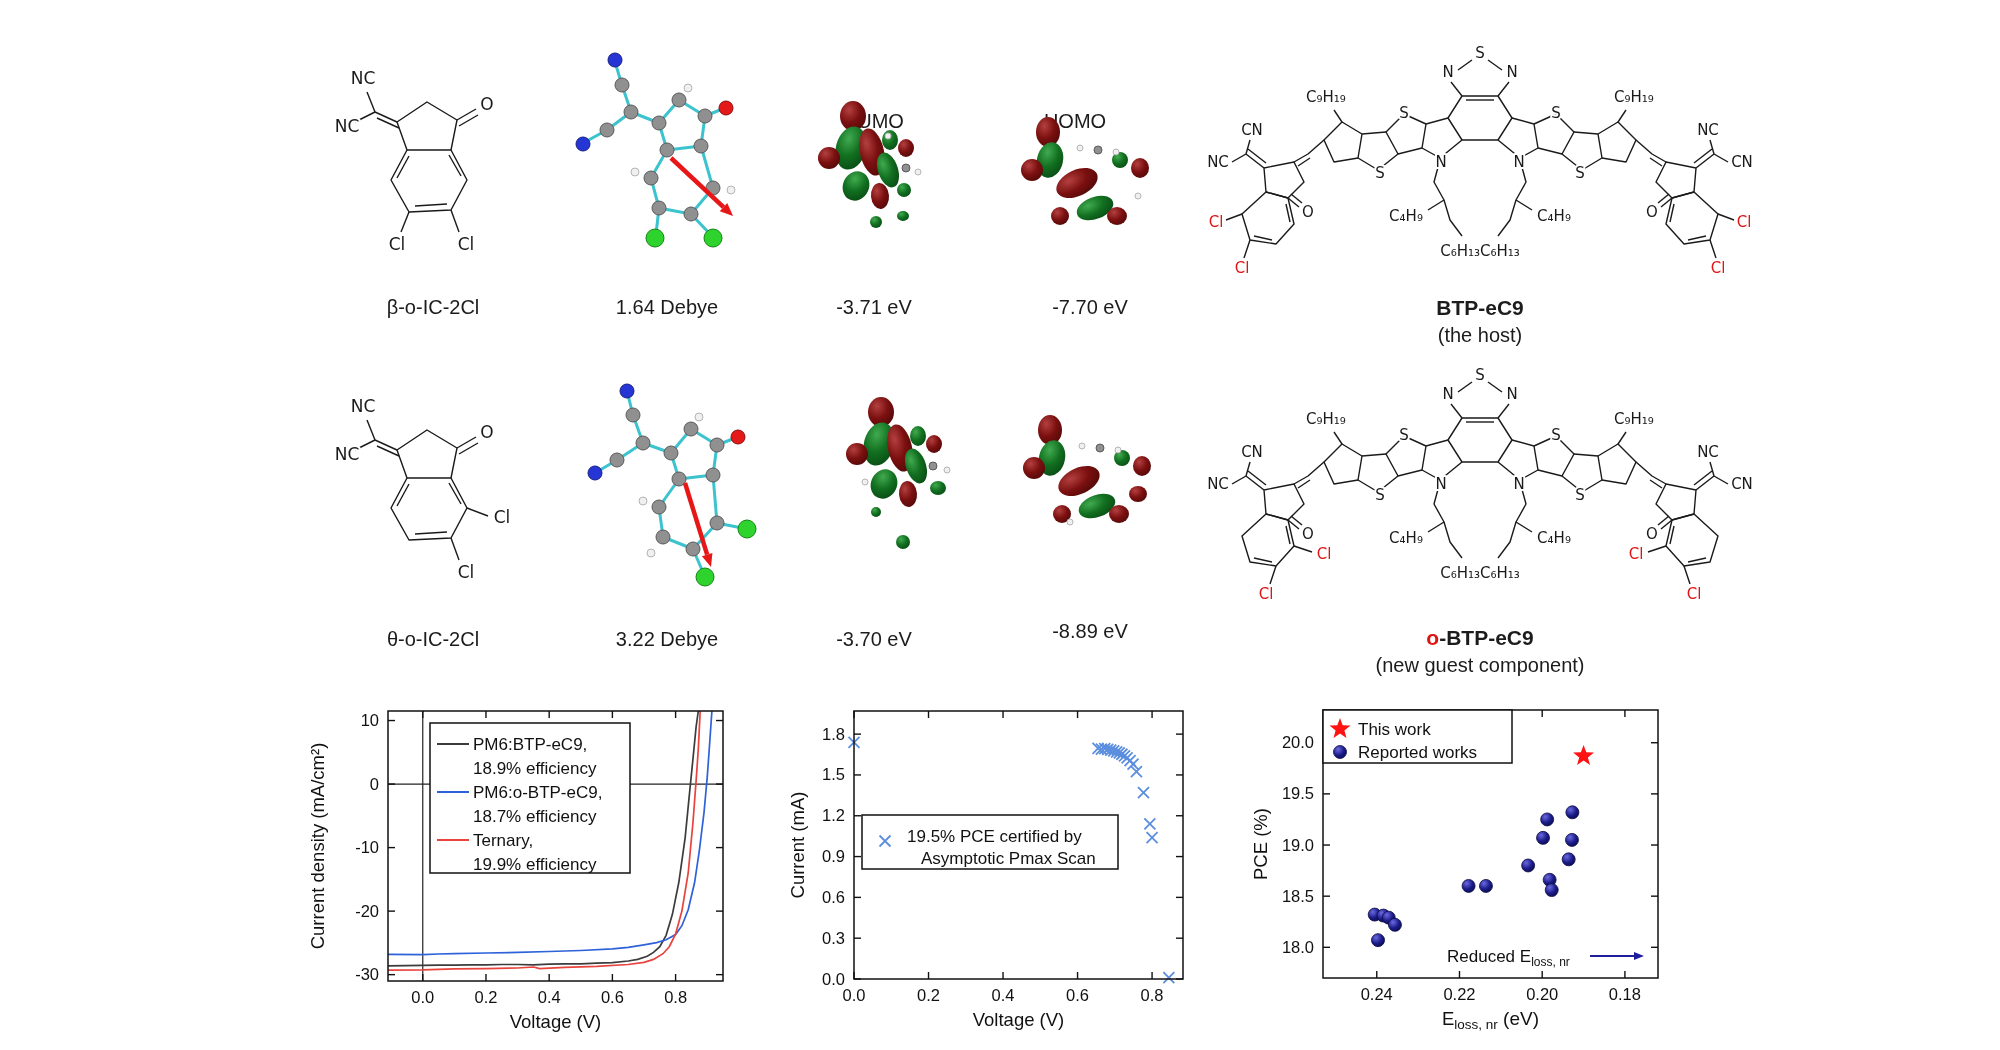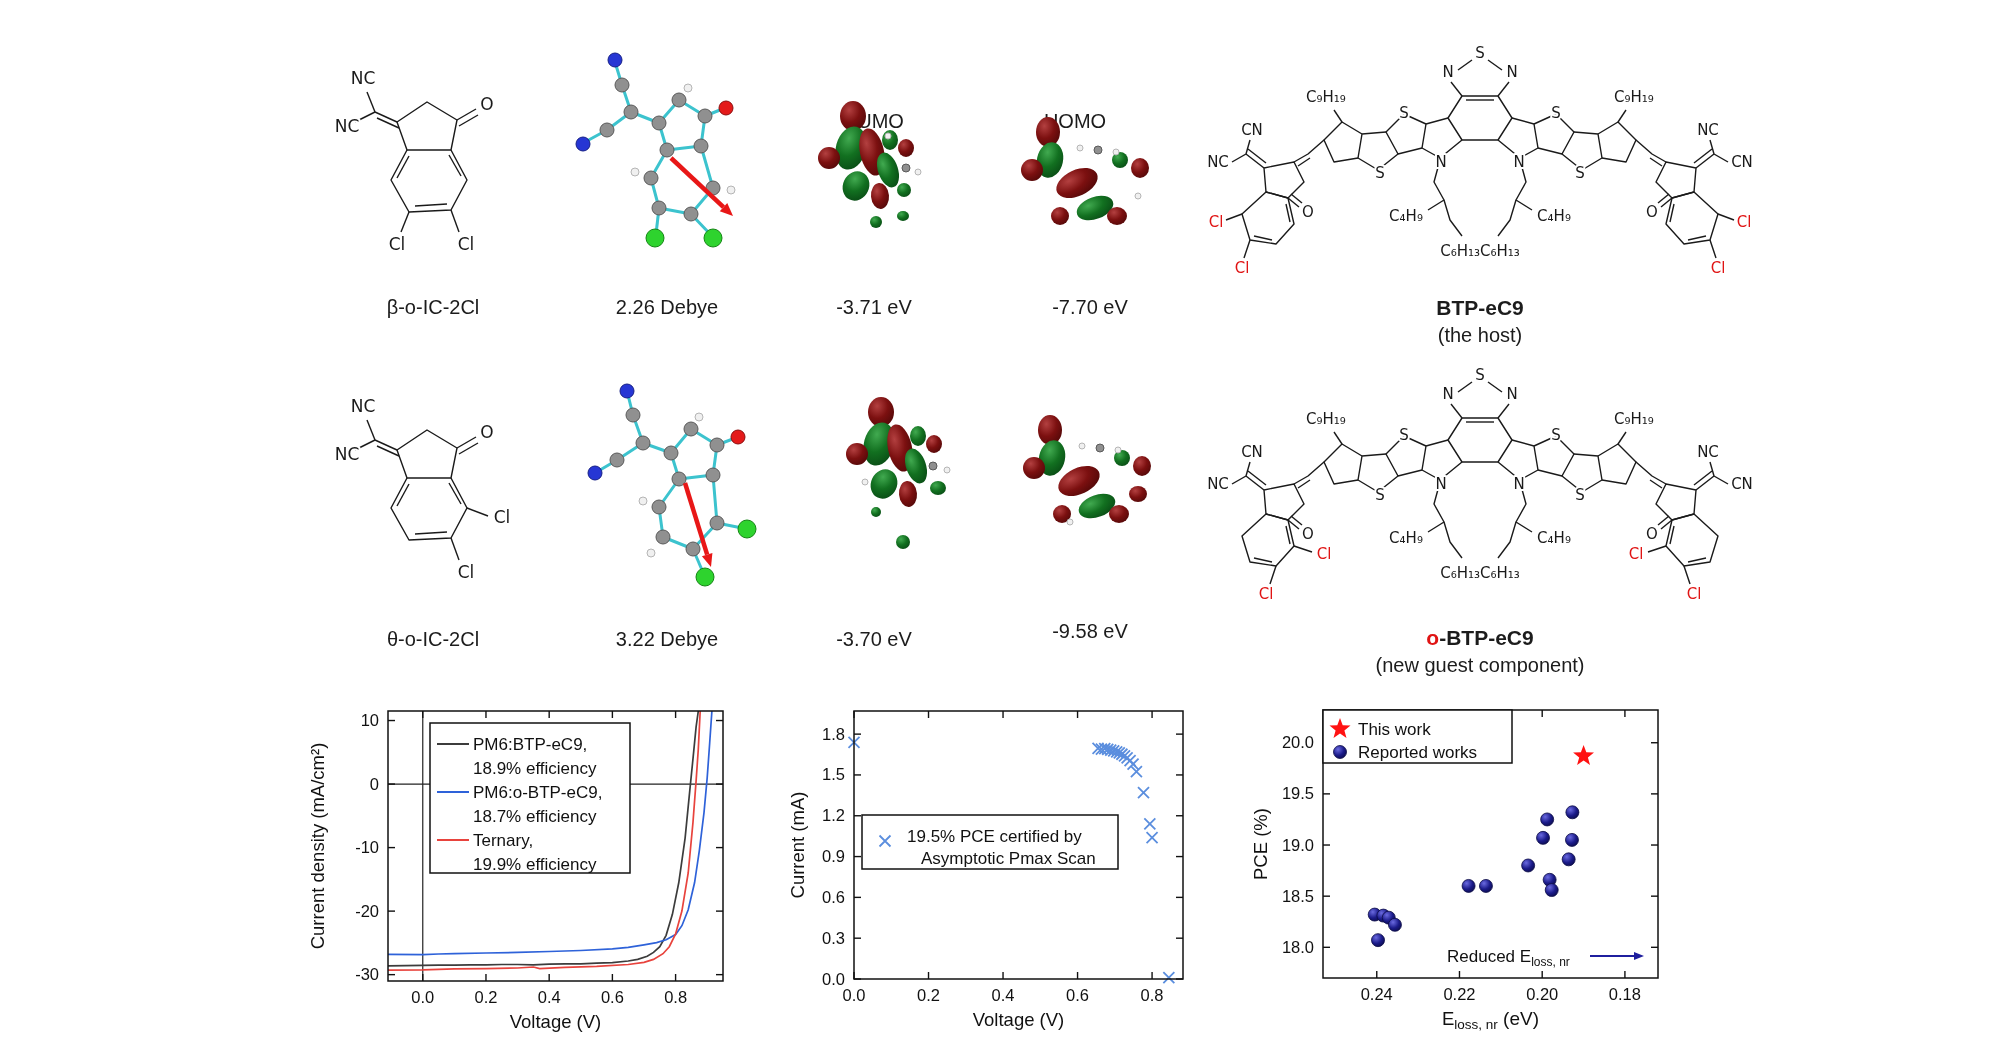--- a/index.html
+++ b/index.html
@@ -133,21 +133,21 @@
       <ellipse cx="97" cy="108" rx="10" ry="9" transform="rotate(0 97 108)" fill="url(#gradR)"></ellipse>
       <ellipse cx="100" cy="52" rx="8" ry="8" transform="rotate(0 100 52)" fill="url(#gradG)"></ellipse>
       <ellipse cx="120" cy="60" rx="9" ry="10" transform="rotate(0 120 60)" fill="url(#gradR)"></ellipse>
       <circle cx="60" cy="40" r="3" fill="#f0f0f0" stroke="#b5b5b5" stroke-width="1"></circle>
       <circle cx="78" cy="42" r="4" fill="#909090" stroke="#5a5a5a" stroke-width="1"></circle>
       <circle cx="96" cy="44" r="3" fill="#f0f0f0" stroke="#b5b5b5" stroke-width="1"></circle>
       <circle cx="118" cy="88" r="3" fill="#f0f0f0" stroke="#b5b5b5" stroke-width="1"></circle>
     </svg>
 
   <div class="abs cap lbl20 greek" style="left:333px;top:252px;width:200px">β-o-IC-2Cl</div>
-  <div class="abs cap lbl20" style="left:567px;top:252px;width:200px">2.26 Debye</div>
+  <div class="abs cap lbl20" style="left:567px;top:252px;width:200px">1.64 Debye</div>
   <div class="abs cap lbl20" style="left:774px;top:252px;width:200px">-3.71 eV</div>
   <div class="abs cap lbl20" style="left:990px;top:252px;width:200px">-7.70 eV</div>
 
   <svg id="host-mol-svg" class="abs" style="left:1200px;top:30px" width="560" height="250" viewBox="0 0 560 250">
       <path d="M272,30 L258,40" fill="none" stroke="#1a1a1a" stroke-width="1.4" stroke-linejoin="round"></path>
       <path d="M288,30 L302,40" fill="none" stroke="#1a1a1a" stroke-width="1.4" stroke-linejoin="round"></path>
       <path d="M251,52 L262,66" fill="none" stroke="#1a1a1a" stroke-width="1.4" stroke-linejoin="round"></path>
       <path d="M309,52 L298,66" fill="none" stroke="#1a1a1a" stroke-width="1.4" stroke-linejoin="round"></path>
       <path d="M262,66 L298,66 L312,88 L298,110 L262,110 L248,88 Z" fill="none" stroke="#1a1a1a" stroke-width="1.4" stroke-linejoin="round"></path>
       <path d="M266,70 L294,70" fill="none" stroke="#1a1a1a" stroke-width="1.4" stroke-linejoin="round"></path>
@@ -313,21 +313,21 @@
       <ellipse cx="128" cy="92" rx="9" ry="8" transform="rotate(0 128 92)" fill="url(#gradR)"></ellipse>
       <circle cx="72" cy="44" r="3" fill="#f0f0f0" stroke="#b5b5b5" stroke-width="1"></circle>
       <circle cx="90" cy="46" r="4" fill="#909090" stroke="#5a5a5a" stroke-width="1"></circle>
       <circle cx="108" cy="48" r="3" fill="#f0f0f0" stroke="#b5b5b5" stroke-width="1"></circle>
       <circle cx="60" cy="120" r="3" fill="#f0f0f0" stroke="#b5b5b5" stroke-width="1"></circle>
     </svg>
 
   <div class="abs cap lbl20 greek" style="left:333px;top:584px;width:200px">θ-o-IC-2Cl</div>
   <div class="abs cap lbl20" style="left:567px;top:584px;width:200px">3.22 Debye</div>
   <div class="abs cap lbl20" style="left:774px;top:584px;width:200px">-3.70 eV</div>
-  <div class="abs cap lbl20" style="left:990px;top:576px;width:200px">-9.58 eV</div>
+  <div class="abs cap lbl20" style="left:990px;top:576px;width:200px">-8.89 eV</div>
 
   <svg id="guest-mol-svg" class="abs" style="left:1200px;top:352px" width="560" height="250" viewBox="0 0 560 250">
       <path d="M272,30 L258,40" fill="none" stroke="#1a1a1a" stroke-width="1.4" stroke-linejoin="round"></path>
       <path d="M288,30 L302,40" fill="none" stroke="#1a1a1a" stroke-width="1.4" stroke-linejoin="round"></path>
       <path d="M251,52 L262,66" fill="none" stroke="#1a1a1a" stroke-width="1.4" stroke-linejoin="round"></path>
       <path d="M309,52 L298,66" fill="none" stroke="#1a1a1a" stroke-width="1.4" stroke-linejoin="round"></path>
       <path d="M262,66 L298,66 L312,88 L298,110 L262,110 L248,88 Z" fill="none" stroke="#1a1a1a" stroke-width="1.4" stroke-linejoin="round"></path>
       <path d="M266,70 L294,70" fill="none" stroke="#1a1a1a" stroke-width="1.4" stroke-linejoin="round"></path>
       <path d="M248,88 L226,94 L222,118 L240,128 L262,110" fill="none" stroke="#1a1a1a" stroke-width="1.4" stroke-linejoin="round"></path>
       <path d="M312,88 L334,94 L338,118 L320,128 L298,110" fill="none" stroke="#1a1a1a" stroke-width="1.4" stroke-linejoin="round"></path>

